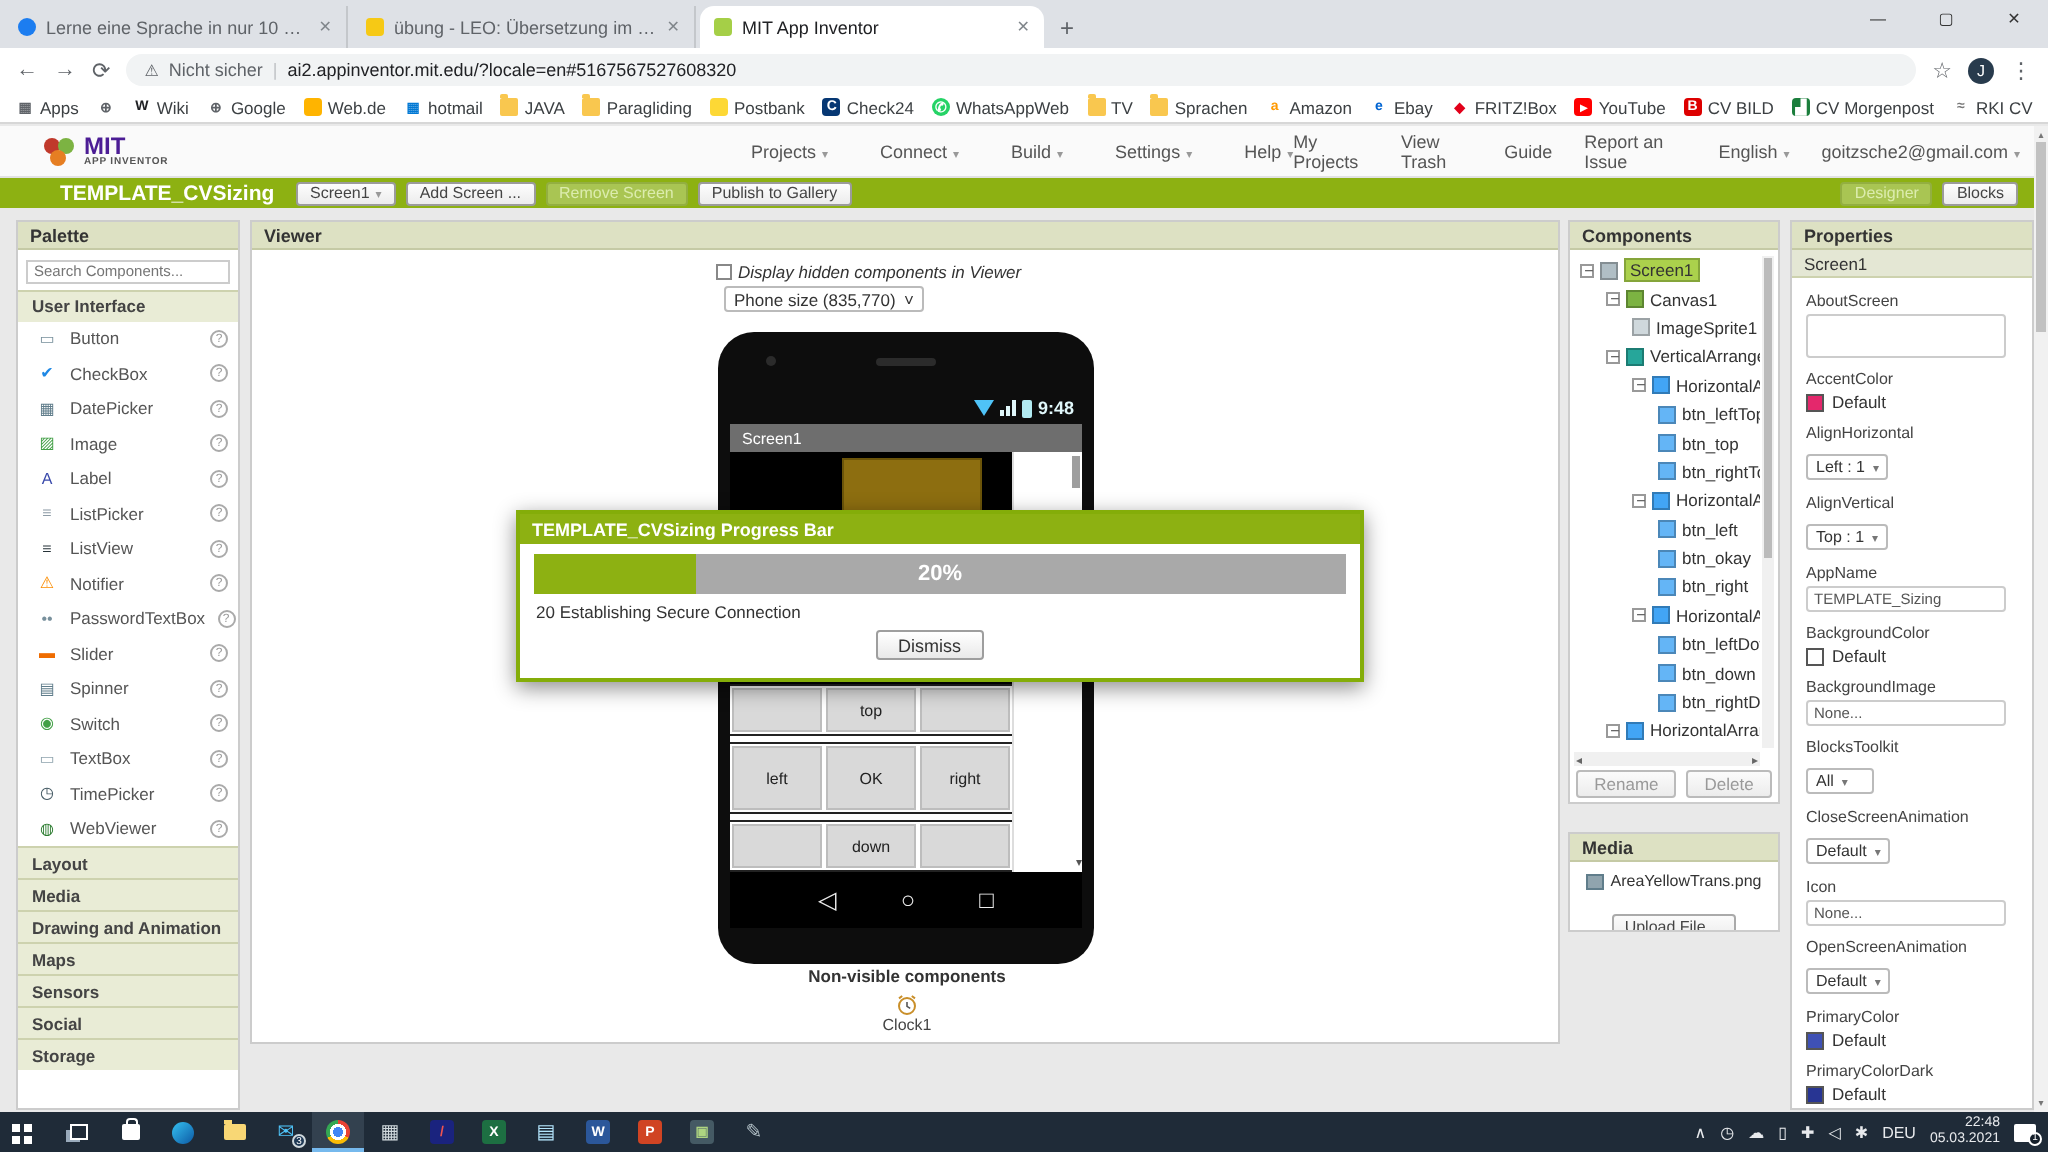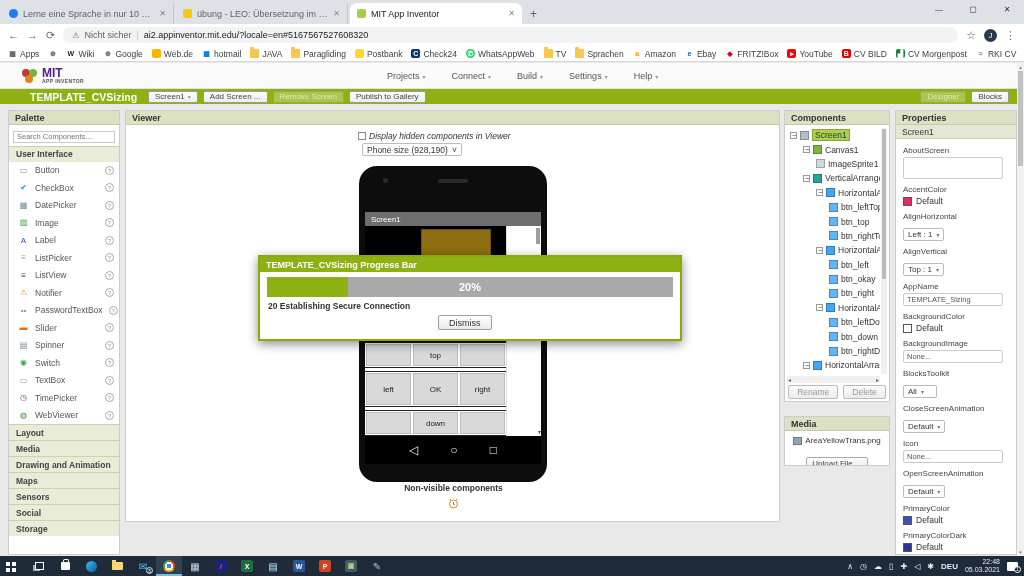--- a/index.html
+++ b/index.html
@@ -102,21 +102,21 @@
   #clockwrap{position:absolute;left:0;top:384px;width:655px;text-align:center;}
   #clock1-label{position:absolute;left:0;top:397px;width:655px;text-align:center;font-size:8px;color:#444;}
   
   #dialog{position:absolute;left:258px;top:255px;width:424px;height:86px;background:#fff;border:2px solid #84ad09;
           box-shadow:0 3px 10px rgba(0,0,0,.45);z-index:30;}
   #dlg-title{height:15px;background:#8db112;color:#fff;font-size:9px;font-weight:bold;display:flex;align-items:center;padding:0 6px;}
   #pbar{position:absolute;left:7px;top:20px;width:406px;height:20px;background:#a9a9a9;}
   #pbar-fill{position:absolute;left:0;top:0;height:20px;background:#8db112;}
   #pbar-label{position:absolute;left:0;top:0;width:406px;height:20px;display:flex;align-items:center;justify-content:center;
               color:#fff;font-weight:bold;font-size:11px;}
-  #dlg-msg{position:absolute;left:8px;top:44px;font-size:8.5px;color:#333;font-weight:bold;}
+  #dlg-msg{position:absolute;left:8px;top:44px;font-size:8.5px;color:#333;}
   #dismiss{position:absolute;left:178px;top:58px;height:15px;padding:0 10px;background:linear-gradient(#fff,#e9e9e9);
            border:1px solid #9e9e9e;border-radius:2px;font-size:9px;color:#333;display:flex;align-items:center;}
   
   #components{left:784px;top:110px;width:106px;height:292px;}
   #treewrap{position:absolute;left:2px;top:17px;right:9px;height:246px;overflow:hidden;}
   .trow{height:14.4px;display:flex;align-items:center;gap:3px;font-size:8.5px;color:#333;white-space:nowrap;}
   .trow.sel .tlabel{background:#abd14c;border:1px solid #85a53a;padding:0 2px;}
   .texp{display:none;width:7px;height:7px;border:1px solid #999;background:#fff;flex:0 0 auto;position:relative;}
   .texp.show{display:inline-block;}
   .texp.show::after{content:"−";position:absolute;left:0;top:-3px;font-size:8px;color:#555;line-height:11px;width:7px;text-align:center;}
@@ -170,21 +170,21 @@
   .tb-ic[data-kind="folder"] .k-folder::before{content:"";position:absolute;left:0;top:-2px;width:4px;height:2px;background:#f8d775;}
   .tb-ic[data-kind="chrome"] .k-chrome{display:block;width:12px;height:12px;border-radius:50%;
      background:radial-gradient(circle at 50% 50%,#4285f4 0 2.5px,#fff 2.5px 4px,transparent 4px),
      conic-gradient(#ea4335 0 120deg,#fbbc05 120deg 240deg,#34a853 240deg 360deg);}
   .k-start,.k-tv,.k-store,.k-edge,.k-folder,.k-chrome{display:none;}
   .tb-badge{position:absolute;right:3px;bottom:2px;min-width:7px;height:7px;border-radius:50%;background:#203a56;color:#fff;
             font-size:5px;display:flex;align-items:center;justify-content:center;border:1px solid #cfd8dc;}
   .tb-badge:empty{display:none;}
   #tray{margin-left:auto;display:flex;align-items:center;gap:7px;padding-right:6px;color:#e8eaed;}
   .tray-g{font-size:8px;color:#e8eaed;}
-  #deu{font-size:8px;font-weight:bold;}
+  #deu{font-size:8px;font-weight:normal;}
   #clockblock{text-align:right;font-size:7px;line-height:8px;}
   #notif{position:relative;width:11px;height:9px;background:#fff;border-radius:1px;}
   #notif-badge{position:absolute;right:-3px;bottom:-2px;width:7px;height:7px;border-radius:50%;background:#16202b;color:#fff;
                font-size:5px;display:flex;align-items:center;justify-content:center;border:1px solid #fff;}
 </style>
 </head>
 <body>
 
 <div id="tabstrip">
   <div class="tab">
@@ -359,20 +359,28 @@
       <div id="logo-sub">APP INVENTOR</div>
     </span>
   </div>
   <div id="menus">
     <span class="menu">Projects</span>
       <span class="menu">Connect</span>
       <span class="menu">Build</span>
       <span class="menu">Settings</span>
       <span class="menu">Help</span>
   </div>
+  <div id="headlinks">
+    <span>My Projects</span>
+      <span>View Trash</span>
+      <span>Guide</span>
+      <span>Report an Issue</span>
+    <span id="lang">English</span>
+    <span id="account">goitzsche2@gmail.com</span>
+  </div>
 </div>
 
 <div id="gbar">
   <span id="projname">TEMPLATE_CVSizing</span>
   <span class="gbtn menu">Screen1</span>
   <span class="gbtn">Add Screen ...</span>
   <span class="gbtn disabled">Remove Screen</span>
   <span class="gbtn">Publish to Gallery</span>
   <div id="gbar-right">
     <span class="gbtn disabled">Designer</span>
@@ -448,27 +456,37 @@
   <div class="section-bar">Layout</div><div class="section-bar">Media</div><div class="section-bar">Drawing and Animation</div><div class="section-bar">Maps</div><div class="section-bar">Sensors</div><div class="section-bar">Social</div><div class="section-bar">Storage</div>
 </div>
 
 <div id="viewer" class="panel">
   <div class="phead">Viewer</div>
   <div id="chk-row">
     <span id="chk-box"></span>
     <span>Display hidden components in Viewer</span>
   </div>
   <div id="size-dd">
-    <span>Phone size (928,190)</span>
+    <span>Phone size (835,770)</span>
     <span>˅</span>
   </div>
 
   <div id="phone">
     <span id="cam"></span>
     <span id="speaker"></span>
+    <div id="statusbar">
+      <span id="wifi"></span>
+      <span id="sig">
+          <i style="height:3px"></i>
+          <i style="height:5px"></i>
+          <i style="height:8px"></i>
+        </span>
+      <span id="batt"></span>
+      <span id="stime">9:48</span>
+    </div>
     <div id="pscreen">
       <div id="ptitle">Screen1</div>
       <div id="pcontent">
         <div id="pcanvas">
           <div id="sprite"></div>
         </div>
         <div class="prow" id="prow1">
           <span class="pcell"></span>
           <span class="pcell">top</span>
           <span class="pcell"></span>
@@ -497,20 +515,21 @@
   </div>
 
   <div id="nonvis">Non-visible components</div>
   <div id="clockwrap">
     <svg width="11" height="11" viewBox="0 0 11 11">
         <circle cx="5.5" cy="6" r="4" fill="none" stroke="#c98f2a" stroke-width="1"></circle>
         <path d="M5.5 4v2.2l1.6 1" stroke="#555" stroke-width="0.8" fill="none"></path>
         <path d="M1.5 2.2l1.6-1.2M9.5 2.2L7.9 1" stroke="#c98f2a" stroke-width="1" fill="none"></path>
       </svg>
   </div>
+  <div id="clock1-label">Clock1</div>
 </div>
 
 <div id="dialog">
   <div id="dlg-title">TEMPLATE_CVSizing Progress Bar</div>
   <div id="pbar">
     <div id="pbar-fill" style="width: 20%;"></div>
     <div id="pbar-label">20%</div>
   </div>
   <div id="dlg-msg">20 Establishing Secure Connection</div>
   <div id="dismiss">Dismiss</div>

